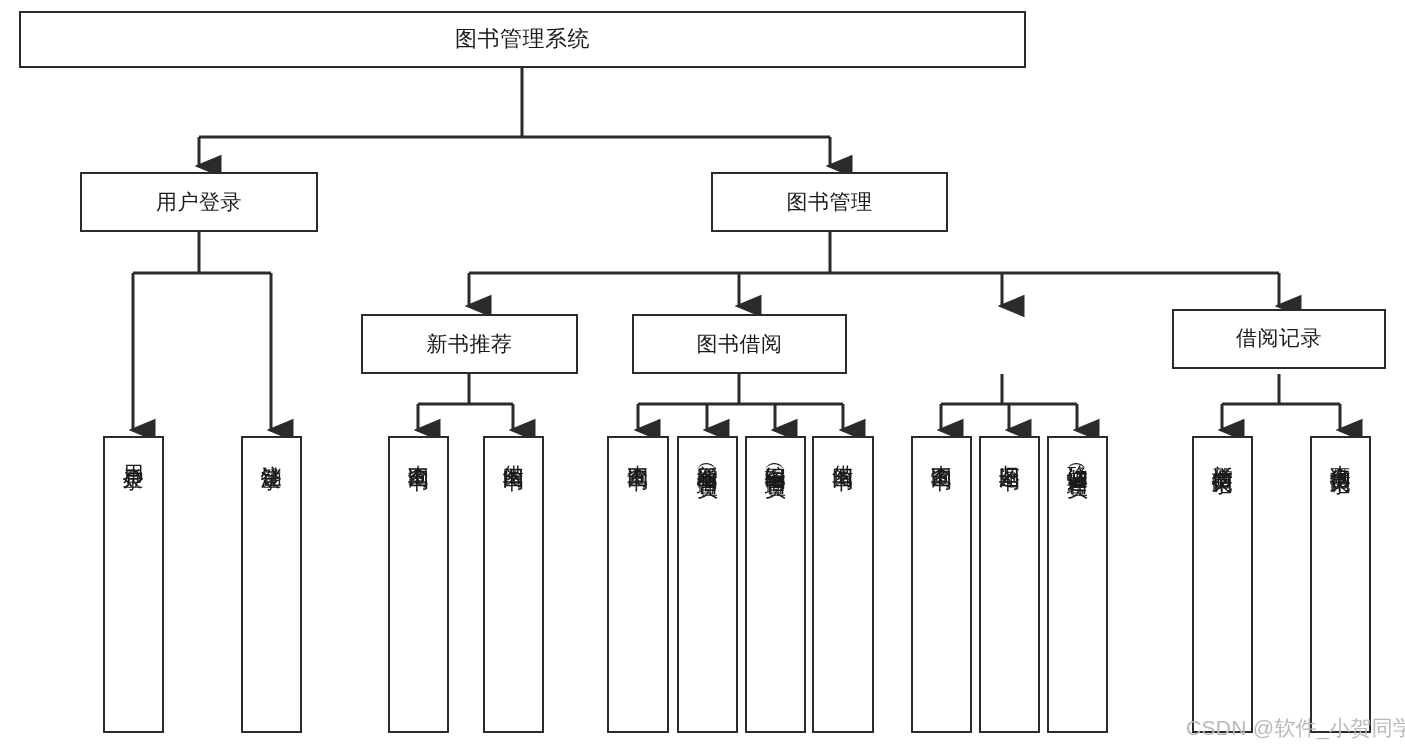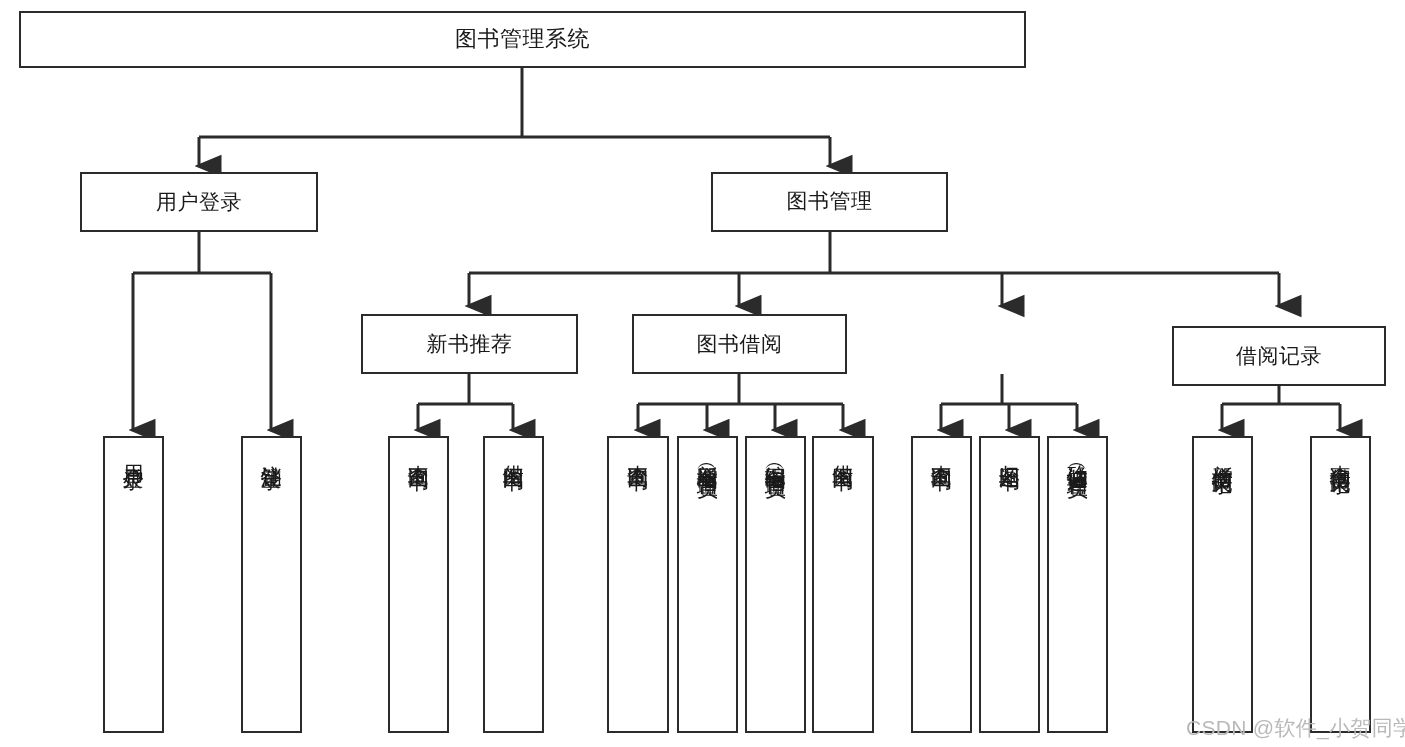--- a/index.html
+++ b/index.html
@@ -132,31 +132,31 @@
     </g>
   </svg>
 
   <div class="node root horiz" style="left:19px; top:11px; width:1007px; height:57px;">
     <span class="label">图书管理系统</span>
   </div>
 
   <div class="node horiz" style="left:80px; top:172px; width:238px; height:60px;">
     <span class="label">用户登录</span>
   </div>
-  <div class="node horiz" style="left:711px; top:172px; width:237px; height:60px;font-family:Liberation Serif, serif;">
+  <div class="node horiz" style="left:711px; top:172px; width:237px; height:60px;">
     <span class="label">图书管理</span>
   </div>
 
   <div class="node horiz" style="left:361px; top:314px; width:217px; height:60px;">
     <span class="label">新书推荐</span>
   </div>
   <div class="node horiz" style="left:632px; top:314px; width:215px; height:60px;">
     <span class="label">图书借阅</span>
   </div>
-  <div class="node horiz" style="left:1172px; top:326px; width:214px; height:60px;">
+  <div class="node horiz" style="left:1172px; top:309px; width:214px; height:60px;font-family:Liberation Serif, serif;">
     <span class="label">借阅记录</span>
   </div>
 
   <div class="node vert" style="left:103px; top:436px; width:61px; height:297px;">
     <span class="label">用户登录</span>
   </div>
   <div class="node vert" style="left:241px; top:436px; width:61px; height:297px;">
     <span class="label">注销登录</span>
   </div>
 

